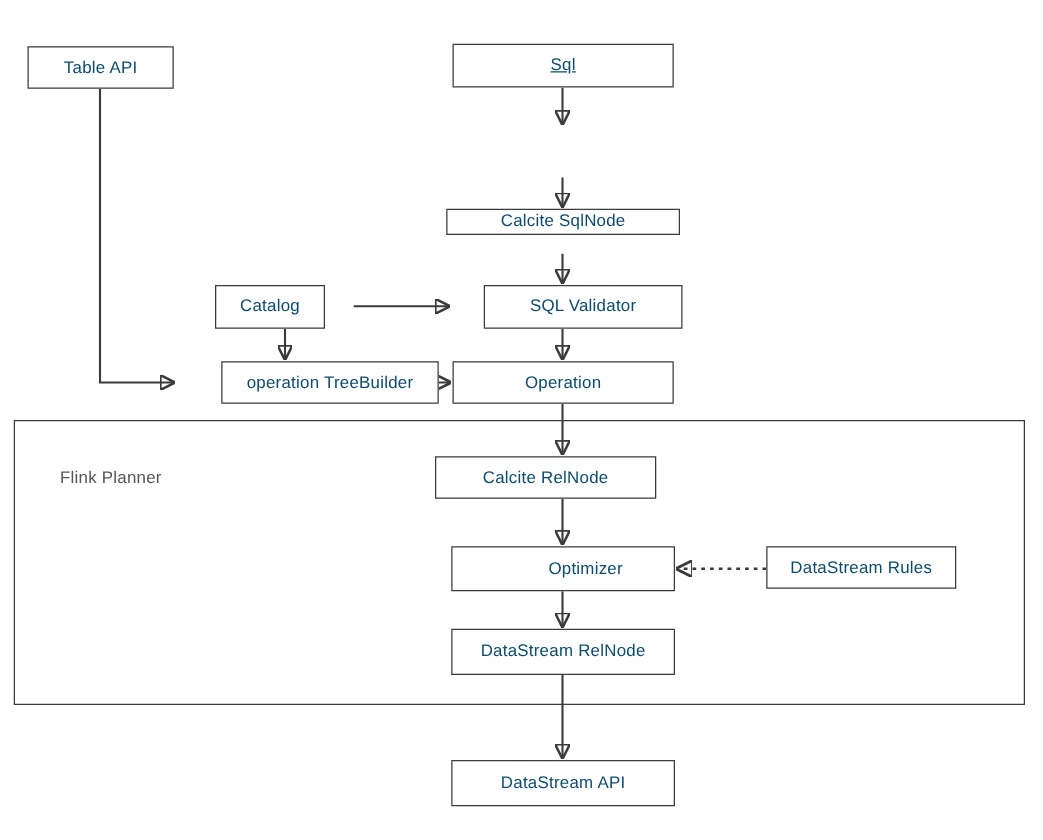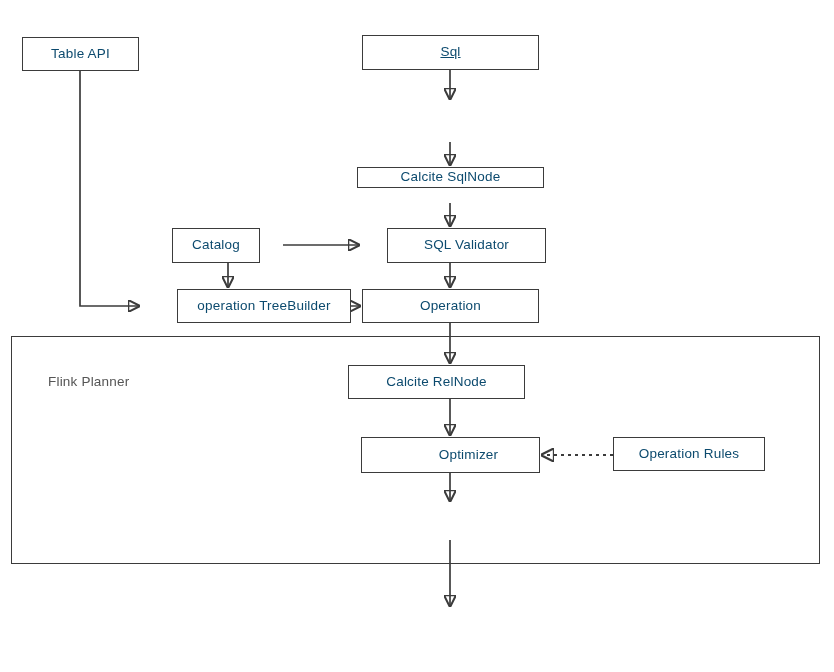--- a/index.html
+++ b/index.html
@@ -111,15 +111,17 @@
 
   <div class="node" id="node-table-api" style="left: 22px; top: 37px; width: 117px; height: 34px;">Table API</div>
   <div class="node" id="node-sql" style="left: 362px; top: 35px; width: 177px; height: 35px; text-decoration: underline;">Sql</div>
   <div class="node" id="node-calcite-sqlnode" style="left: 357px; top: 167px; width: 187px; height: 21px;">Calcite SqlNode</div>
   <div class="node" id="node-sql-validator" style="left: 361px; top: 228px; width: 159px; height: 35px; margin-left: 26px;">SQL Validator</div>
   <div class="node" id="node-catalog" style="left: 172px; top: 228px; width: 88px; height: 35px;">Catalog</div>
   <div class="node" id="node-operation-treebuilder" style="left: 141px; top: 289px; width: 174px; height: 34px; margin-left: 36px;">operation TreeBuilder</div>
   <div class="node" id="node-operation" style="left: 362px; top: 289px; width: 177px; height: 34px;">Operation</div>
   <div class="node" id="node-calcite-relnode" style="left: 348px; top: 365px; width: 177px; height: 34px;">Calcite RelNode</div>
   <div class="node" id="node-optimizer" style="left: 361px; top: 437px; width: 179px; height: 36px; padding-left: 36px;">Optimizer</div>
-  <div class="node" id="node-datastream-rules" style="left: 613px; top: 437px; width: 152px; height: 34px;">Operation Rules</div>
+  <div class="node" id="node-datastream-rules" style="left: 613px; top: 437px; width: 152px; height: 34px;">DataStream Rules</div>
+  <div class="node" id="node-datastream-relnode" style="left: 361px; top: 503px; width: 179px; height: 37px;">DataStream RelNode</div>
+  <div class="node" id="node-datastream-api" style="left: 361px; top: 608px; width: 179px; height: 37px;">DataStream API</div>
 
 </div>
 
 </body></html>

